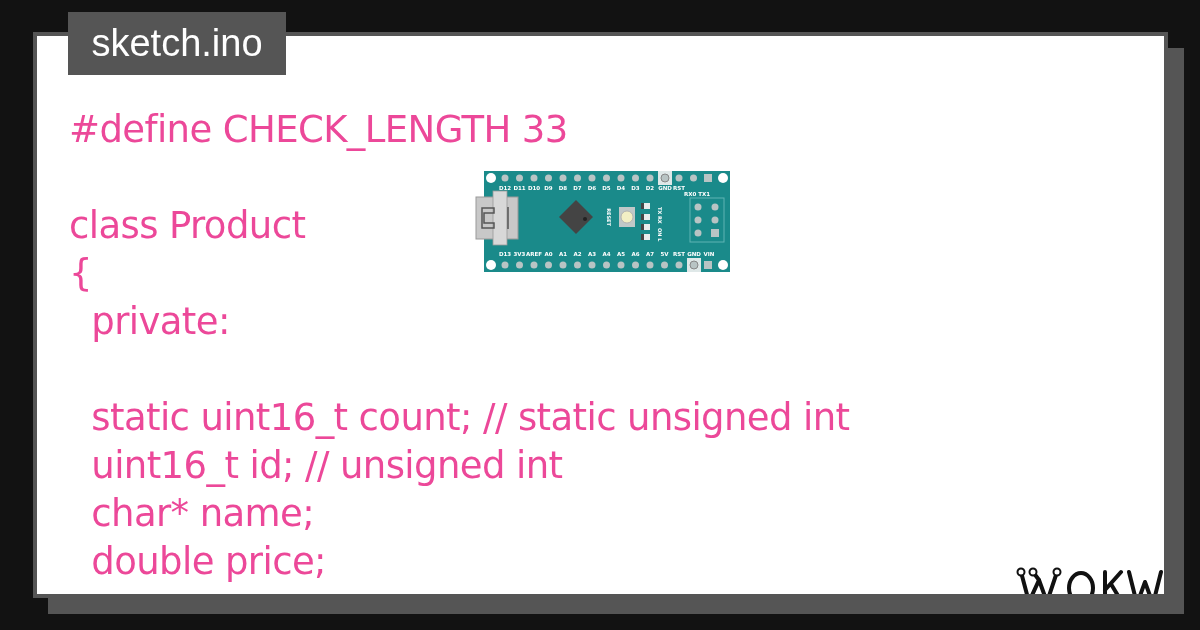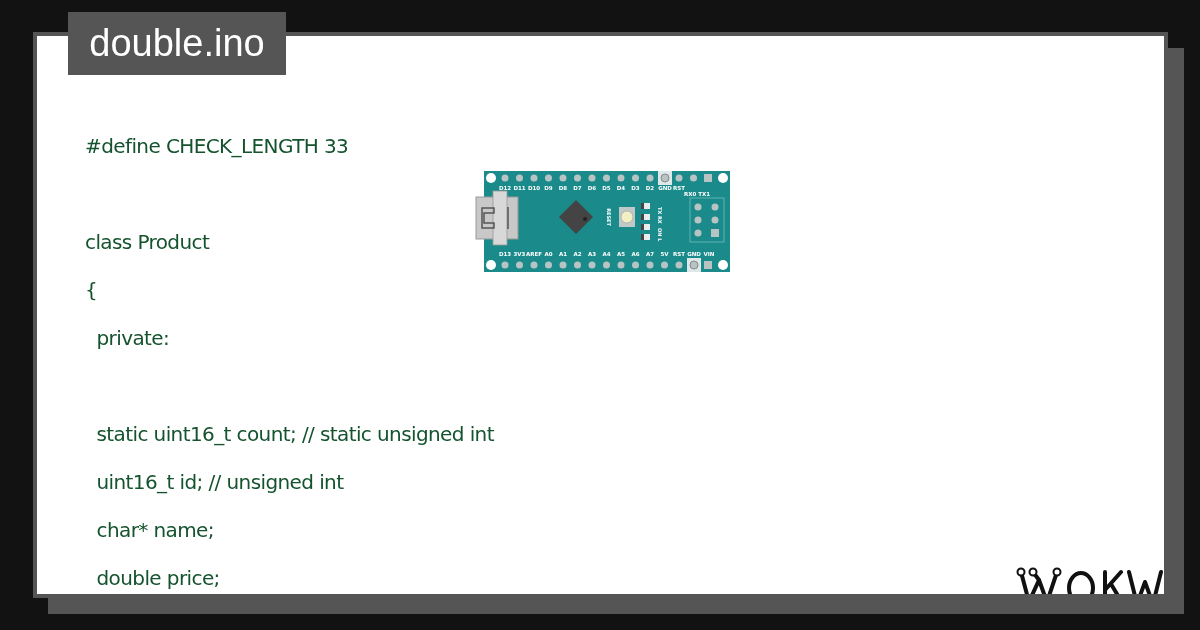--- a/index.html
+++ b/index.html
@@ -1,20 +1,20 @@
 <!DOCTYPE html>
 <html><head>
 <meta charset="utf-8">
 <style>
   html, body { margin:0; padding:0; }
   body { width:1200px; height:630px; background:#121212; position:relative; overflow:hidden; font-family:"DejaVu Sans", sans-serif; }
   .shadow-r { position:absolute; left:1168px; top:48px; width:16px; height:566px; background:#555; }
   .shadow-b { position:absolute; left:48px; top:594px; width:1136px; height:20px; background:#555; }
   .panel { position:absolute; left:33px; top:32px; width:1127px; height:558px; background:#fff; border:4px solid #555; overflow:hidden; }
-  .code { position:absolute; left:32px; top:70px; margin:16px; font-family:"DejaVu Sans", sans-serif; font-size:20px; line-height:48px; color:#14532d; white-space:pre; letter-spacing:-0.6px; }
+  .code { position:absolute; left:32px; top:70px; margin:0; font-family:"DejaVu Sans", sans-serif; font-size:37px; line-height:48px; color:#ec4899; white-space:pre; letter-spacing:-0.6px; }
   .code .line { display:block; height:48px; }
   .tab { position:absolute; left:68px; top:12px; width:218px; height:63px; background:#555; color:#fff; font-family:"Liberation Sans", sans-serif; font-size:38px; line-height:63px; text-align:center; }
   .board { position:absolute; left:438px; top:129px; }
   .logo { position:absolute; left:978px; top:526px; font-family:"DejaVu Sans", sans-serif; font-size:40px; font-weight:bold; color:#111; letter-spacing:2px; }
 </style>
 </head>
 <body>
 
 <div class="shadow-r"></div>
 <div class="shadow-b"></div>
@@ -154,13 +154,13 @@
           <circle cx="42" cy="10" r="3.5"></circle>
           <circle cx="18" cy="10" r="3.5"></circle>
           <circle cx="14" cy="42" r="3.5"></circle>
           <circle cx="32" cy="42" r="3.5"></circle>
           <circle cx="162" cy="11" r="3.5"></circle>
       </g>
     </svg>
   </div>
 </div>
 
-<div class="tab">double.ino</div>
+<div class="tab">sketch.ino</div>
 
 </body></html>

